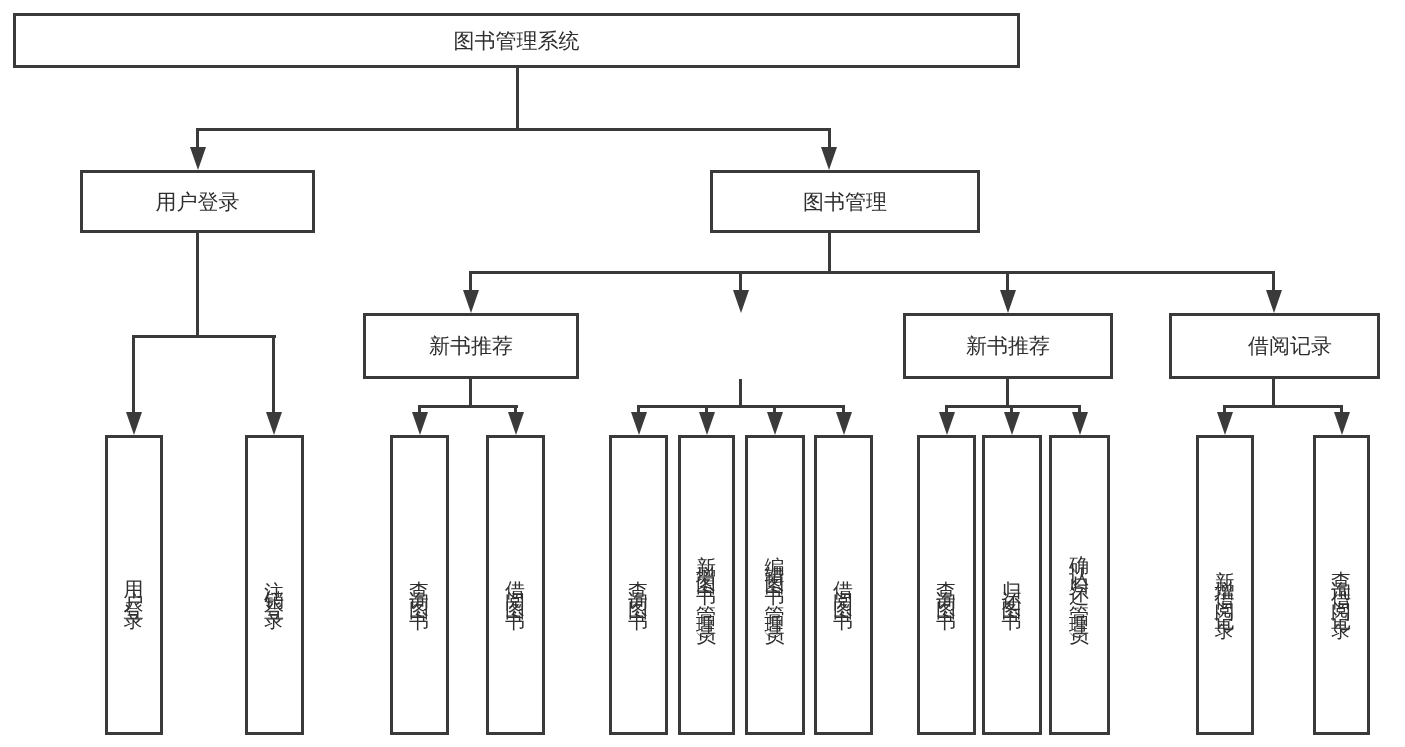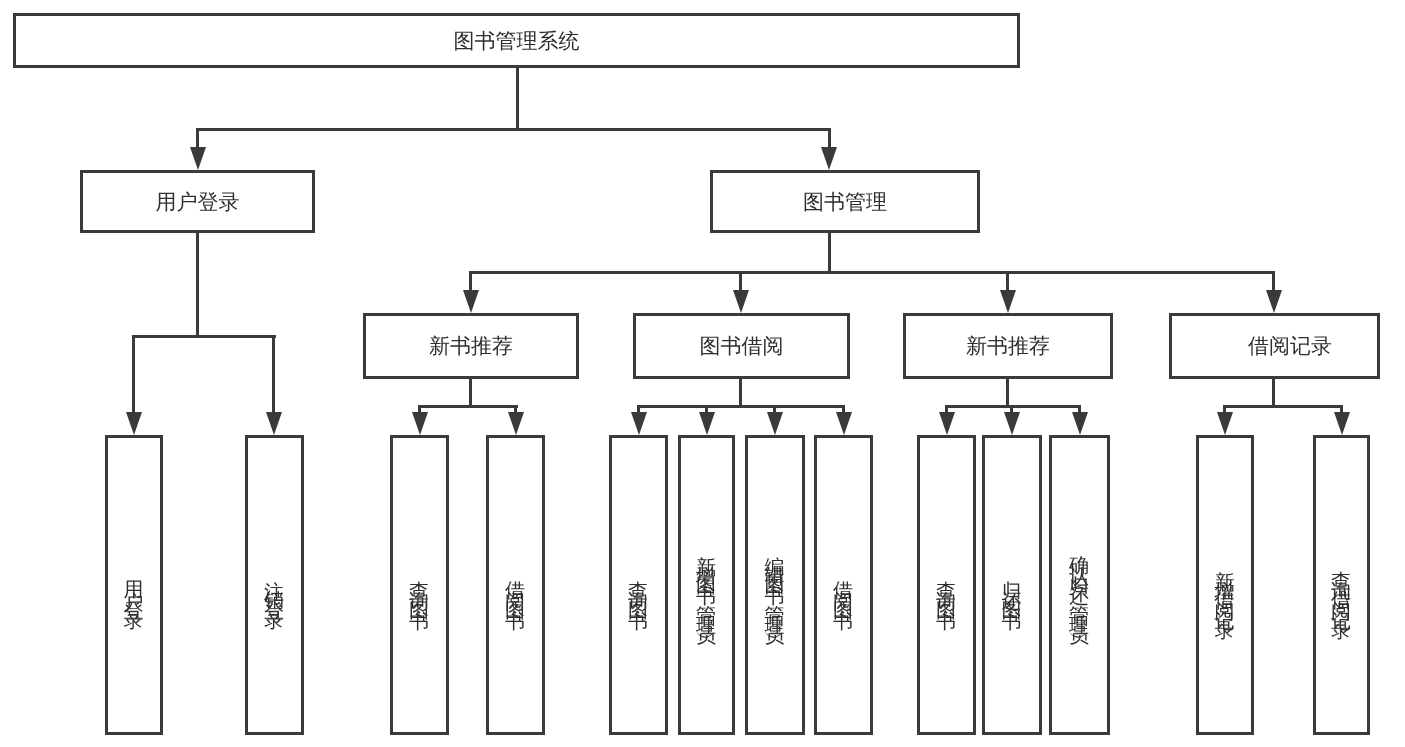--- a/index.html
+++ b/index.html
@@ -68,23 +68,20 @@
 
   <div class="box" style="left:80px; top:170px; width:235px; height:63px;">
     <span>用户登录</span>
   </div>
   <div class="box" style="left:710px; top:170px; width:270px; height:63px;">
     <span>图书管理</span>
   </div>
 
   <div class="box" style="left:363px; top:313px; width:216px; height:66px;">
     <span>新书推荐</span>
-  </div>
-  <div class="box" style="left:633px; top:313px; width:217px; height:66px;">
-    <span>图书借阅</span>
   </div>
   <div class="box" style="left:903px; top:313px; width:210px; height:66px;">
     <span>新书推荐</span>
   </div>
   <div class="box" style="left:1169px; top:313px; width:211px; height:66px;padding-left:31px;">
     <span>借阅记录</span>
   </div>
 
   <div class="box vbox" style="left:105px; top:435px; width:58px; height:300px;">
     <span>用户登录</span>

